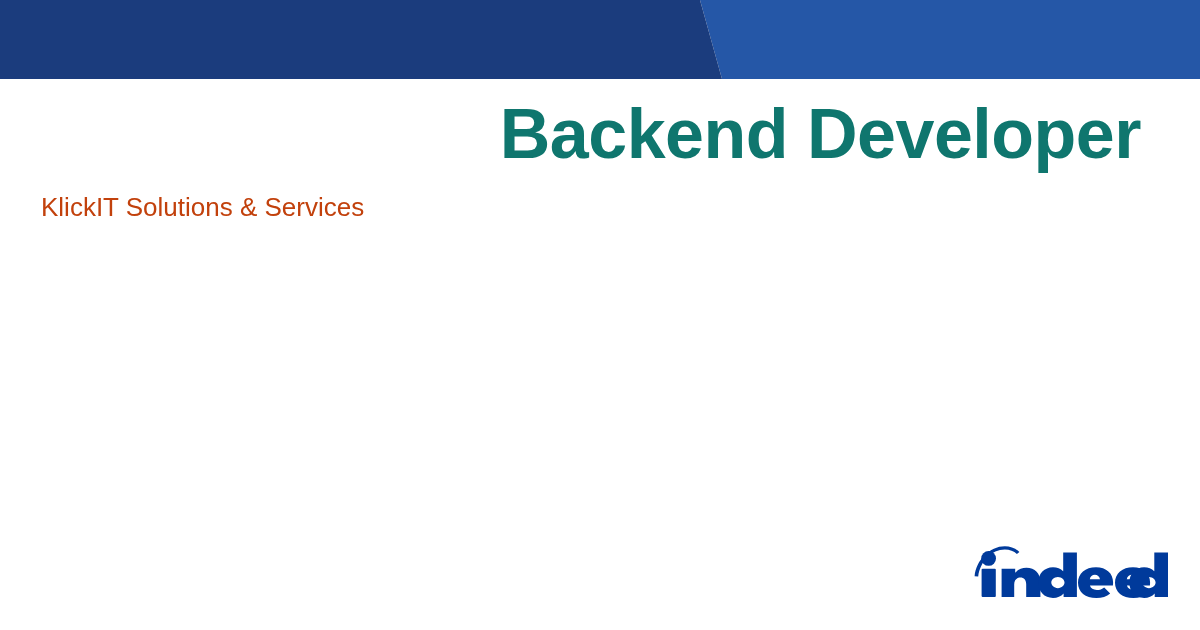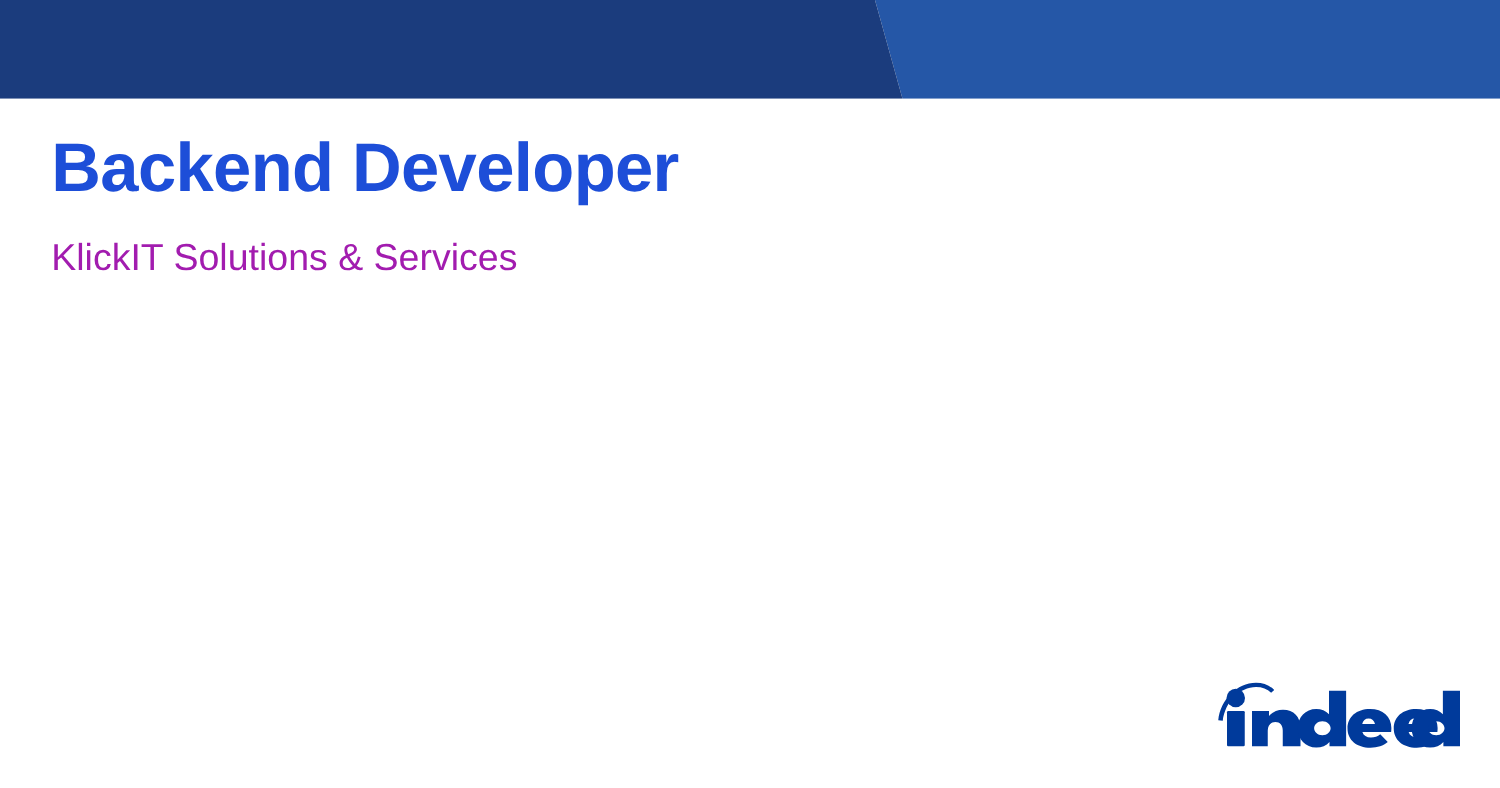--- a/index.html
+++ b/index.html
@@ -40,35 +40,36 @@
   
   .text-block {
     position: absolute;
     left: 41px;
     top: 96px;
     width: 1100px;
   }
   .job-title {
     margin: 0;
     font-family: "Liberation Sans", sans-serif;
-    font-size: 55px;
+    font-size: 70px;
     font-weight: 700;
     line-height: 76px;
     letter-spacing: -0.5px;
-    color: #1d4ed8;
+    color: #0f766e;
     white-space: nowrap;
+    text-align: right;
   }
   .company-name {
     margin: 0;
     padding-top: 14px;
     font-family: "Liberation Sans", sans-serif;
-    font-size: 30px;
+    font-size: 26px;
     font-weight: 400;
     line-height: 42px;
-    color: #a21caf;
+    color: #c2410c;
     white-space: nowrap;
   }
 
   
   .logo-wrap {
     position: absolute;
     left: 973px;
     top: 543px;
     width: 195px;
     height: 56px;

